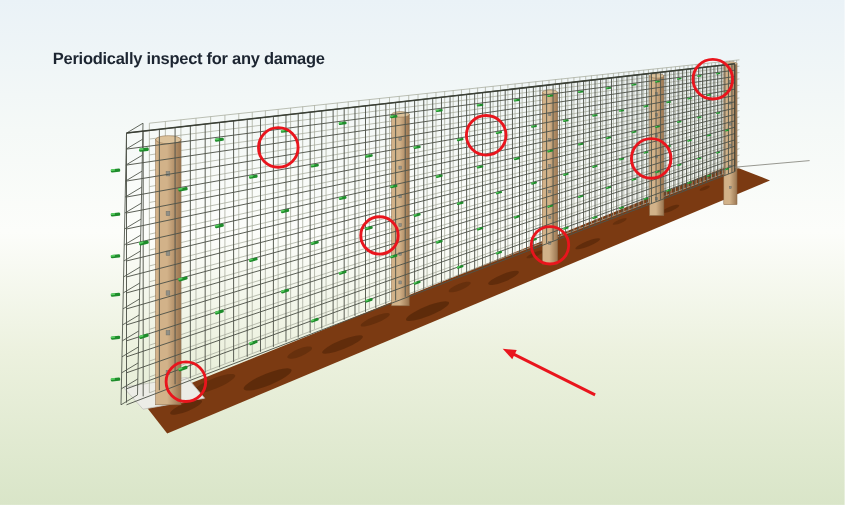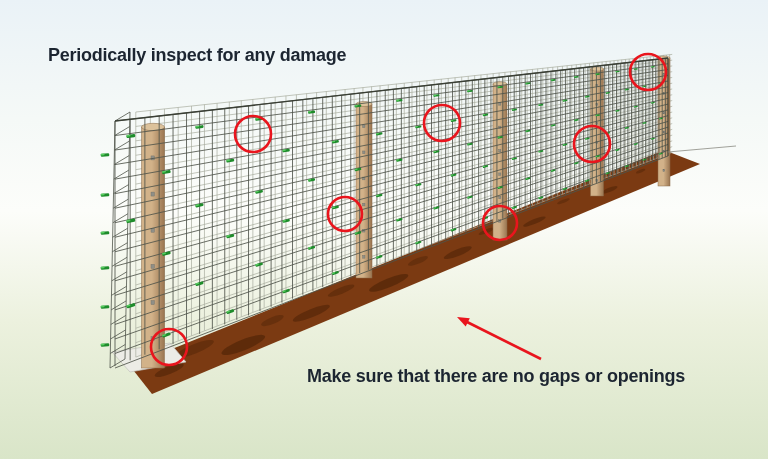--- a/index.html
+++ b/index.html
@@ -7,21 +7,21 @@
     width:768px;height:459px;overflow:hidden;
     font-family:"Liberation Sans", sans-serif;
   }
   .scene{
     position:relative;width:768px;height:459px;
     background:linear-gradient(180deg,#eaf2f7 0%,#f5f9f7 26%,#fcfdfa 46%,#ecf1de 70%,#d9e5c8 100%);
   }
   .caption{
     position:absolute;
     font-weight:700;
-    font-size:18px;
+    font-size:15px;
     letter-spacing:-0.25px;
     color:#1c2531;
     white-space:nowrap;
   }
   .caption.top{left:48px;top:45px;}
   .caption.bottom{left:307px;top:366px;}
   svg{position:absolute;left:0;top:0;}
 </style>
 </head>
 <body>
@@ -746,14 +746,13 @@
         <circle cx="592" cy="144" r="18"></circle>
         <circle cx="648" cy="72" r="18"></circle>
         <circle cx="169" cy="347" r="18"></circle>
       </g>
       <g>
         <line x1="541" y1="359" x2="465.0498447189992" y2="321.02492235949967" stroke="#e9151d" stroke-width="2.6"></line>
         <polygon points="457,317 469.7903088312988,318.2521980673999 465.6759437526992,326.48092822459915" fill="#e9151d"></polygon>
       </g>
     </svg>
   <div class="caption top">Periodically inspect for any damage</div>
-  <div class="caption bottom">Make sure that there are no gaps or openings</div>
 </div>
 
 </body></html>

